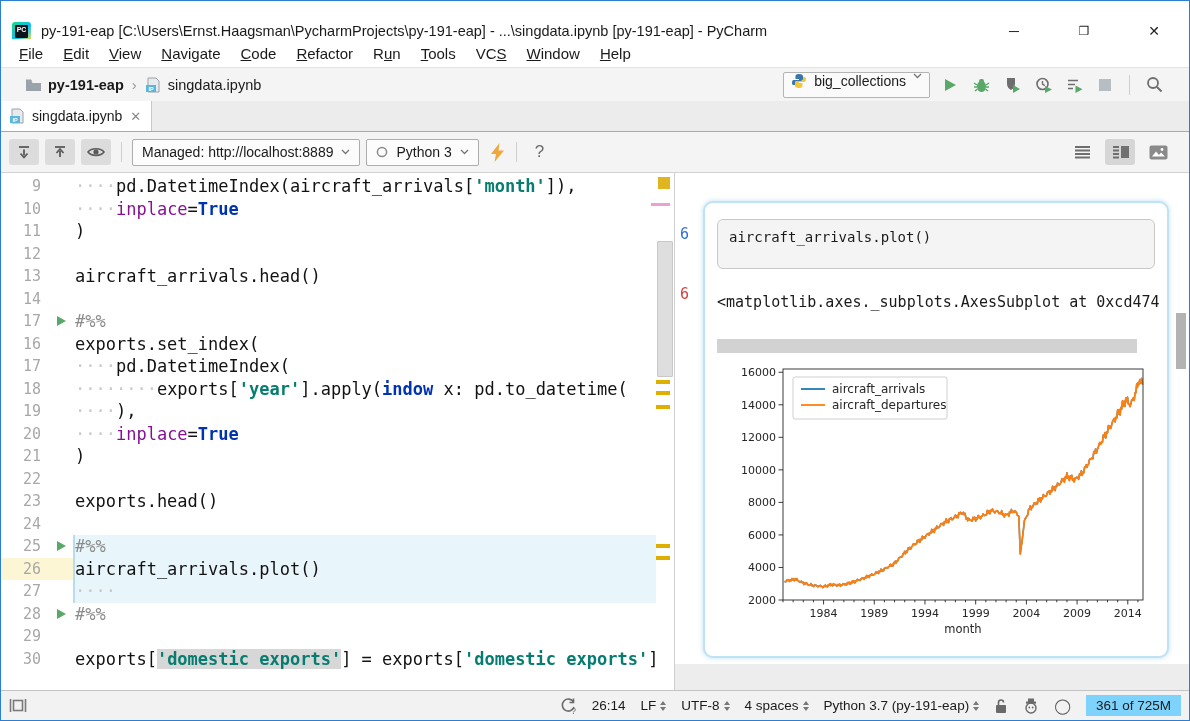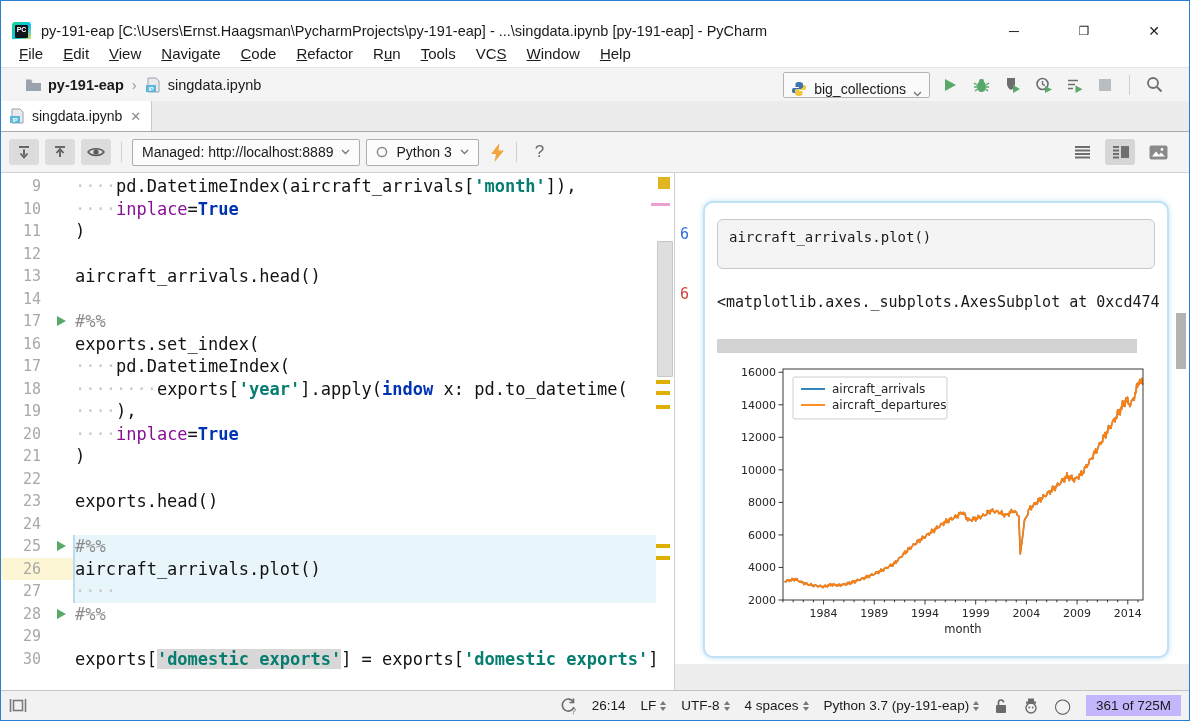--- a/index.html
+++ b/index.html
@@ -20,21 +20,21 @@
   .menu-item { font-size:15px; color:#1a1a1a; padding:3px 10px; }
   .menu-item u { text-decoration:underline; }
 
   
   .navbar { position:absolute; top:66px; left:0; right:0; height:34px; background:#f4f4f4; border-top:1px solid #e3e3e3; display:flex; align-items:center; padding:0 24px; }
   .crumbs { display:flex; align-items:center; gap:6px; flex:1; }
   .crumb-proj { font-size:14.5px; font-weight:bold; color:#1a1a1a; }
   .crumb-file { font-size:14.5px; color:#1a1a1a; }
   .crumb-sep { color:#999; font-size:15px; margin:0 2px; }
   .nav-right { display:flex; align-items:center; gap:9px; }
-  .runconfig { display:flex; align-items:flex-end; gap:7px; height:26px; border:1px solid #b4b4b4; background:#fafafa; border-radius:2px; padding:0 7px; }
+  .runconfig { display:flex; align-items:flex-start; gap:7px; height:26px; border:1px solid #b4b4b4; background:#fafafa; border-radius:2px; padding:0 7px; }
   .runconfig .label { font-size:14px; color:#1a1a1a; }
   .tool-icon { width:22px; height:22px; display:flex; align-items:center; justify-content:center; }
   .v-sep { width:1px; height:20px; background:#cfcfcf; margin:0 4px; }
 
   
   .tabbar { position:absolute; top:100px; left:0; right:0; height:31px; background:#ececec; border-bottom:1px solid #a9a9a9; display:flex; }
   .tab { display:flex; align-items:center; gap:6px; background:#fff; border-right:1px solid #c9c9c9; padding:0 10px 0 8px; height:100%; }
   .tab-label { font-size:14px; color:#1a1a1a; }
   .tab-close { color:#8a8a8a; font-size:13px; padding-left:2px; }
 
@@ -85,21 +85,21 @@
   .bottom-band { position:absolute; left:0; right:0; top:491px; bottom:0; background:#ededed; }
   .panel-scroll { position:absolute; right:3px; top:140px; width:10px; height:56px; background:#b3b3b3; }
 
   
   .statusbar { position:absolute; left:0; right:0; bottom:0; height:30px; background:#f2f2f2; border-top:1px solid #c4c4c4; display:flex; align-items:center; padding:0 8px; font-size:13.5px; color:#1a1a1a; }
   .sb-right { margin-left:auto; display:flex; align-items:center; gap:15px; }
   .sb-item { display:flex; align-items:center; gap:4px; white-space:nowrap; }
   .spin { display:inline-flex; flex-direction:column; gap:2px; }
   .spin i { width:0; height:0; border-left:3.5px solid transparent; border-right:3.5px solid transparent; }
   .spin .up { border-bottom:4px solid #777; } .spin .dn { border-top:4px solid #777; }
-  .mem-chip { background:#c4b5fd; padding:3px 10px; }
+  .mem-chip { background:#7dd3fc; padding:3px 10px; }
   .sb-glyph { color:#555; font-size:15px; }
 </style>
 </head>
 <body>
 
 <div id="app">
 
   <div class="titlebar">
     <div class="pc-logo">
         <span>PC</span>

